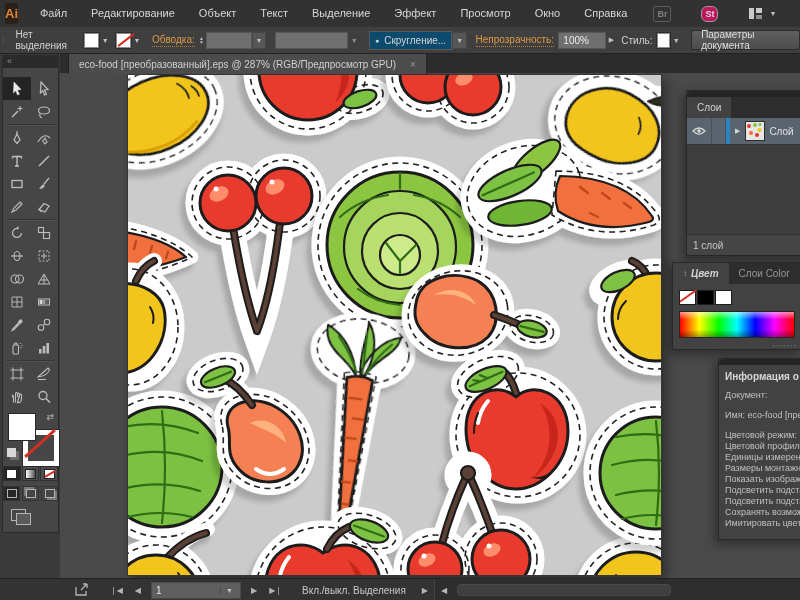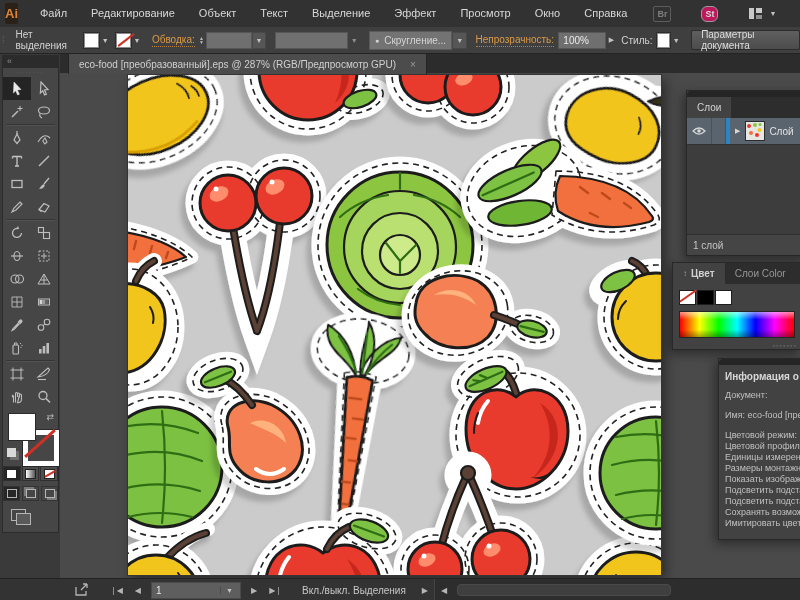--- a/index.html
+++ b/index.html
@@ -19,21 +19,21 @@
   .controlbar{position:absolute;left:0;top:27px;width:800px;height:26px;background:#3f3f3f;
               border-bottom:1px solid #232323;display:flex;align-items:center;font-size:10px;z-index:40;}
   .grip-v{color:#666;font-size:9px;margin:0 4px 0 2px;letter-spacing:-1px;}
   .swatch{width:15px;height:13px;border:1px solid #8a8a8a;background:#fff;position:relative;box-shadow:0 0 0 1px #2d2d2d;}
   .swatch.none::after{content:"";position:absolute;left:-1px;top:5px;width:20px;height:2px;background:#d03024;transform:rotate(-38deg);}
   .dd{font-size:7px;color:#c2c2c2;padding:0 3px;}
   .field{background:#6f6f6f;border:1px solid #565656;height:15px;display:flex;align-items:center;
          padding:0 4px;color:#ececec;font-size:10px;}
   .olink{color:#dd9a46;border-bottom:1px dotted #b97f36;padding-bottom:1px;}
   .stepper{display:flex;flex-direction:column;font-size:5px;color:#bbb;line-height:4px;margin-right:2px;}
-  .ddbox{border:1px solid #5a5a5a;background:#737373;height:17px;display:flex;align-items:center;padding:0 5px;gap:5px;color:#d5d5d5;}
+  .ddbox{border:1px solid #5a5a5a;background:#0c4a6e;height:17px;display:flex;align-items:center;padding:0 5px;gap:5px;color:#d5d5d5;}
   .btn{background:linear-gradient(#5f5f5f,#4c4c4c);border:1px solid #2c2c2c;border-radius:2px;
        height:18px;display:flex;align-items:center;padding:0 9px;color:#dedede;font-size:10px;}
   .cb-gap{width:10px;} .cb-gap-s{width:5px;}
   
   .tabbar{position:absolute;left:60px;top:53px;width:740px;height:20px;background:#2c2c2c;z-index:30;}
   .doc-tab{position:absolute;left:8px;top:0;height:20px;background:#4c4c4c;border:1px solid #232323;border-bottom:none;
            display:flex;align-items:center;padding:0 10px;font-size:10px;color:#cfcfcf;gap:14px;}
   .tab-close{color:#9a9a9a;font-size:10px;}
   
   .dock{position:absolute;left:0;top:53px;width:60px;height:525px;background:#3a3a3a;z-index:35;}
@@ -709,21 +709,21 @@
         <circle cx="5" cy="5" r="3.4" fill="none" stroke="#b5b5b5" stroke-width="1.2"></circle>
         <path d="M7.5,7.5 L11,11" stroke="#b5b5b5" stroke-width="1.4"></path>
       </svg>
   </div>
 </div>
 
 <div class="panel" style="left:672px;top:262px;width:128px;">
   <div class="p-tabs">
     <div class="p-tab">
       <span style="font-size:8px;color:#9a9a9a;">↕</span>
-      <span style="font-weight:bold;">Цвет</span>
+      <span style="font-weight:bold;font-style:italic;">Цвет</span>
     </div>
     <div class="p-tab dim">
         <span>Слои Color</span>
       </div>
   </div>
   <div class="cswatches">
     <span class="csw none"></span>
     <span class="csw black"></span>
     <span class="csw"></span>
   </div>

